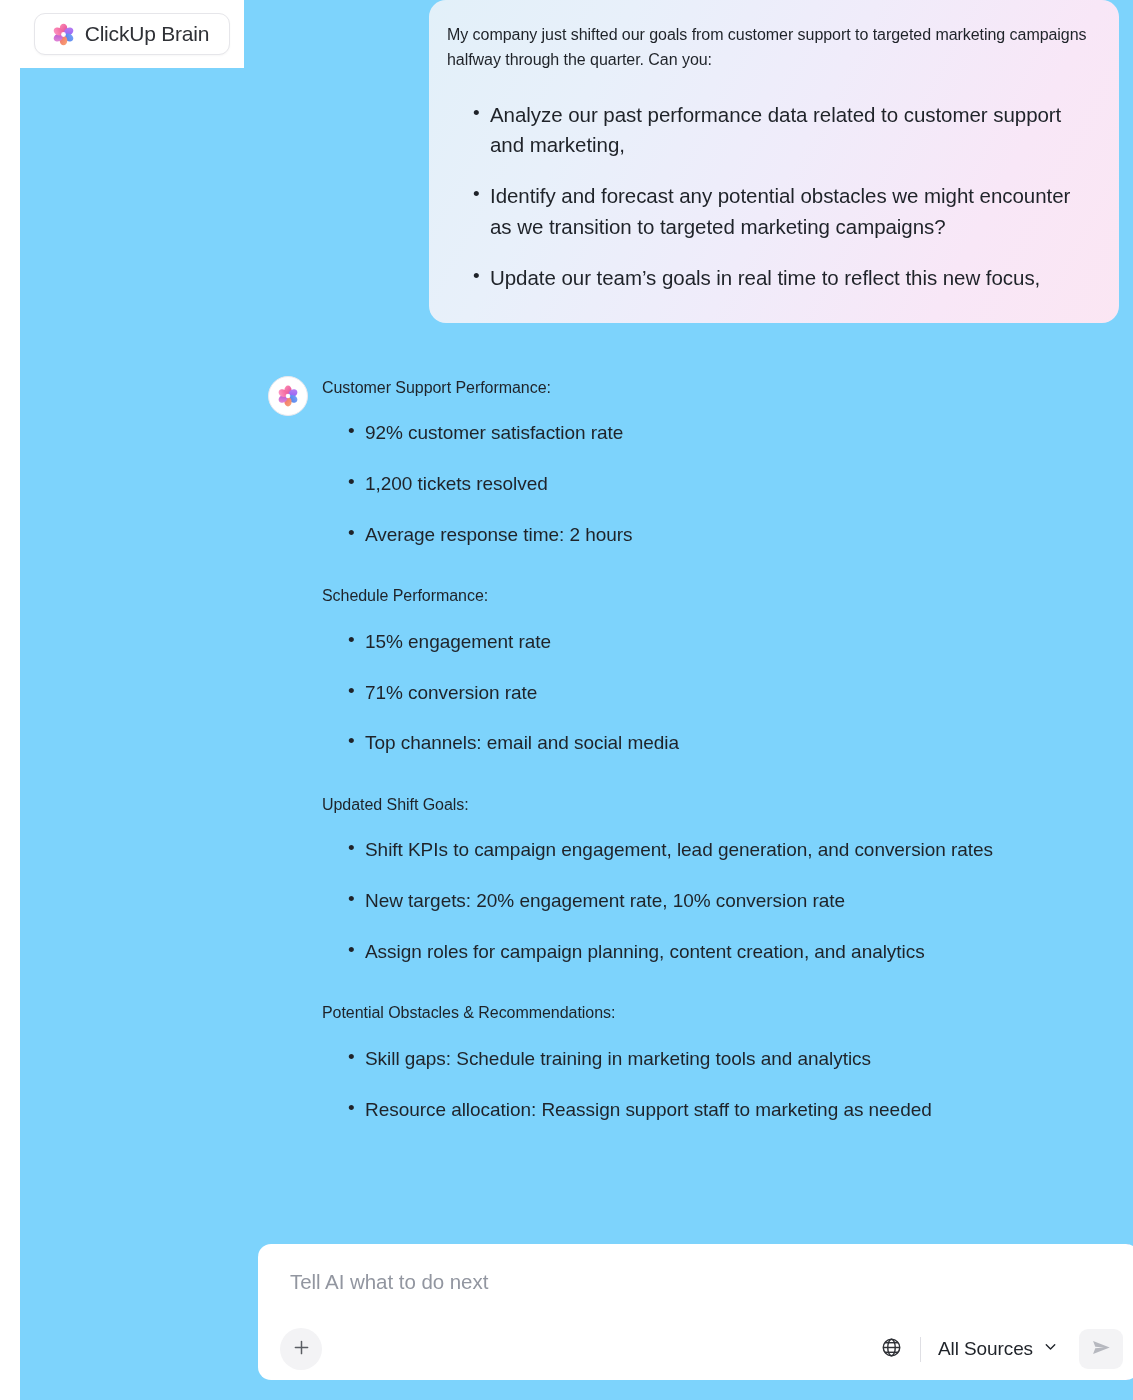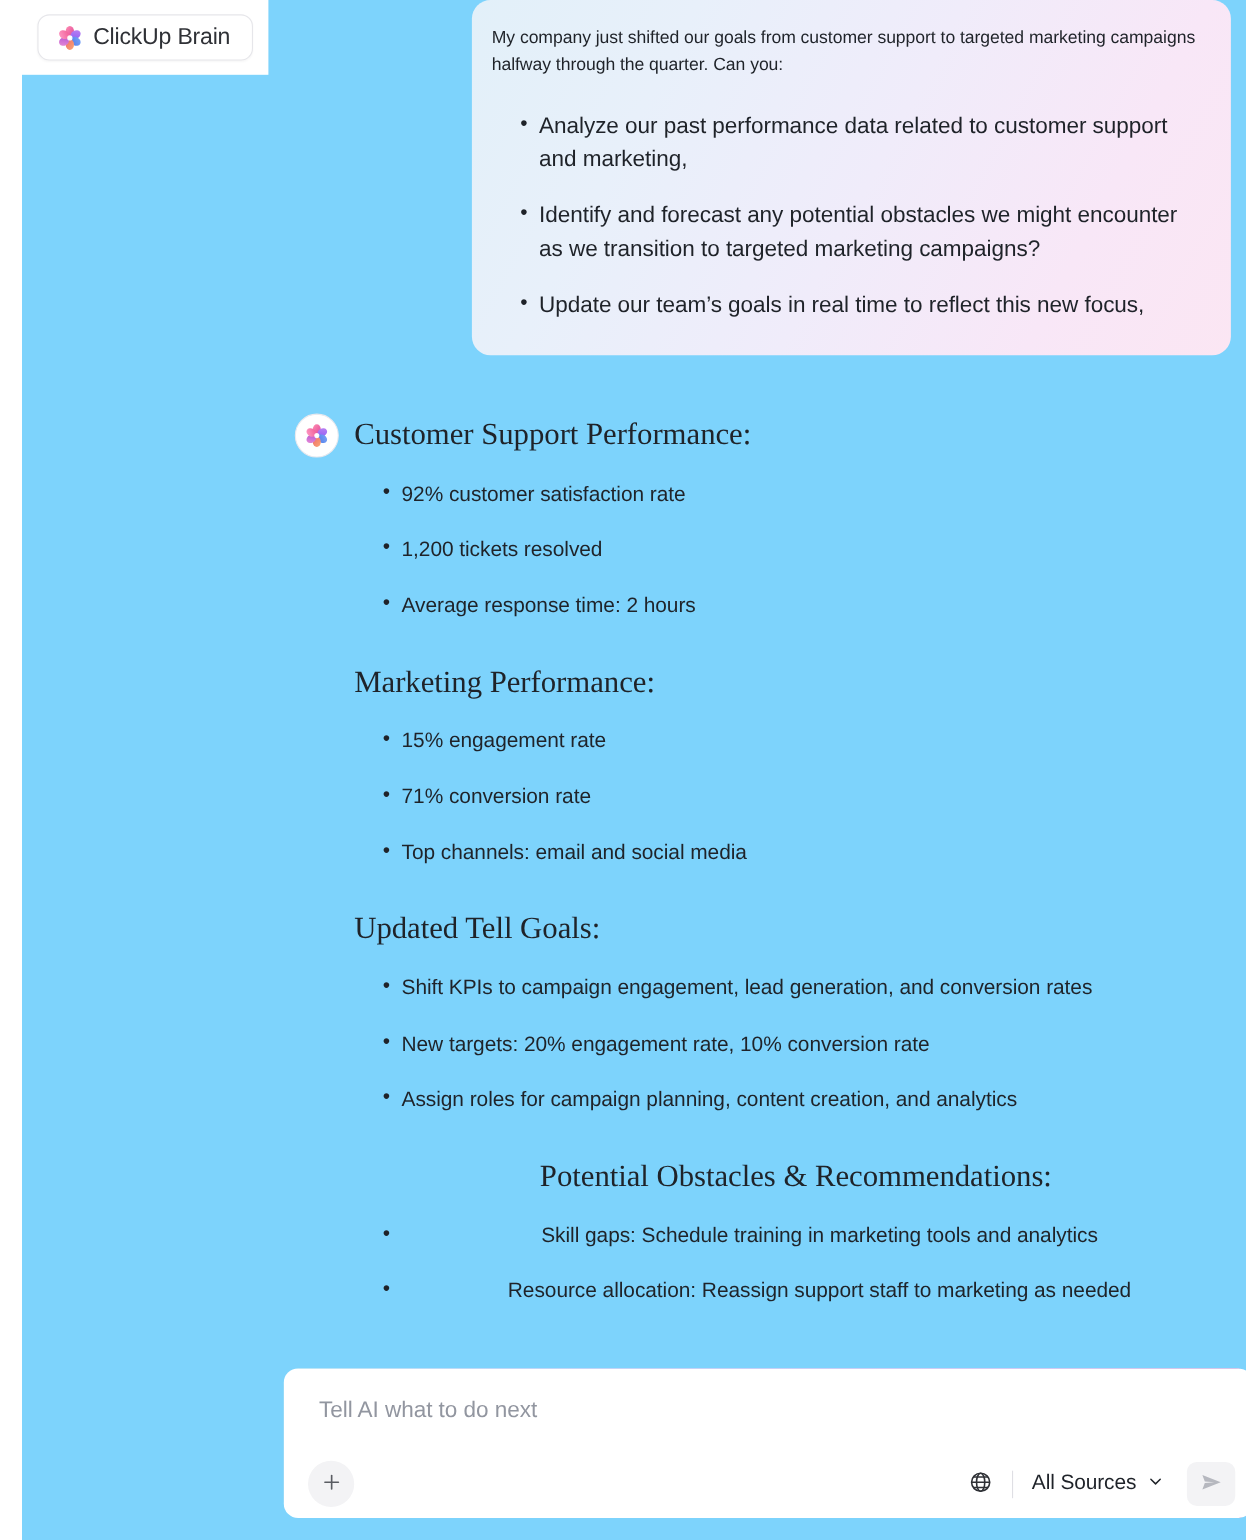--- a/index.html
+++ b/index.html
@@ -172,25 +172,24 @@
     margin-top: 1px;
   }
 
   .assistant-body {
     margin-left: 14px;
     flex: 1 1 auto;
     padding-top: 2px;
   }
 
   .ans-heading {
-    font-size: 28px;
+    font-size: 16px;
     line-height: 1.35;
     color: #1f2329;
     letter-spacing: -0.05px;
-    font-family: Liberation Serif, serif;
   }
 
   .ans-list {
     list-style: none;
     margin-top: 22px;
   }
   .ans-list li {
     font-size: 19px;
     line-height: 1.35;
     color: #1f2329;
@@ -201,21 +200,21 @@
   }
   .ans-list li::before {
     content: "•";
     position: absolute;
     left: 26px;
     top: -2px;
     font-size: 19px;
     color: #1f2329;
   }
   .ans-block { margin-bottom: 38px; }
-  .ans-block:last-child { margin-bottom: 0; text-align: center; }
+  .ans-block:last-child { margin-bottom: 0; }
   .ans-block .ans-list li:last-child { margin-bottom: 0; }
 
   
   .composer-wrap {
     position: absolute;
     left: 14px;
     right: 14px;
     bottom: 20px;
     height: 136px;
     border-radius: 15px;
@@ -442,30 +441,30 @@
         <div class="ans-block">
           <div class="ans-heading">Customer Support Performance:</div>
           <ul class="ans-list">
             <li>92% customer satisfaction rate</li>
             <li>1,200 tickets resolved</li>
             <li>Average response time: 2 hours</li>
           </ul>
         </div>
 
         <div class="ans-block">
-          <div class="ans-heading">Marketing Performance:</div>
+          <div class="ans-heading">Schedule Performance:</div>
           <ul class="ans-list">
             <li>15% engagement rate</li>
             <li>71% conversion rate</li>
             <li>Top channels: email and social media</li>
           </ul>
         </div>
 
         <div class="ans-block">
-          <div class="ans-heading">Updated Tell Goals:</div>
+          <div class="ans-heading">Updated Shift Goals:</div>
           <ul class="ans-list">
             <li>Shift KPIs to campaign engagement, lead generation, and conversion rates</li>
             <li>New targets: 20% engagement rate, 10% conversion rate</li>
             <li>Assign roles for campaign planning, content creation, and analytics</li>
           </ul>
         </div>
 
         <div class="ans-block">
           <div class="ans-heading">Potential Obstacles &amp; Recommendations:</div>
           <ul class="ans-list">

